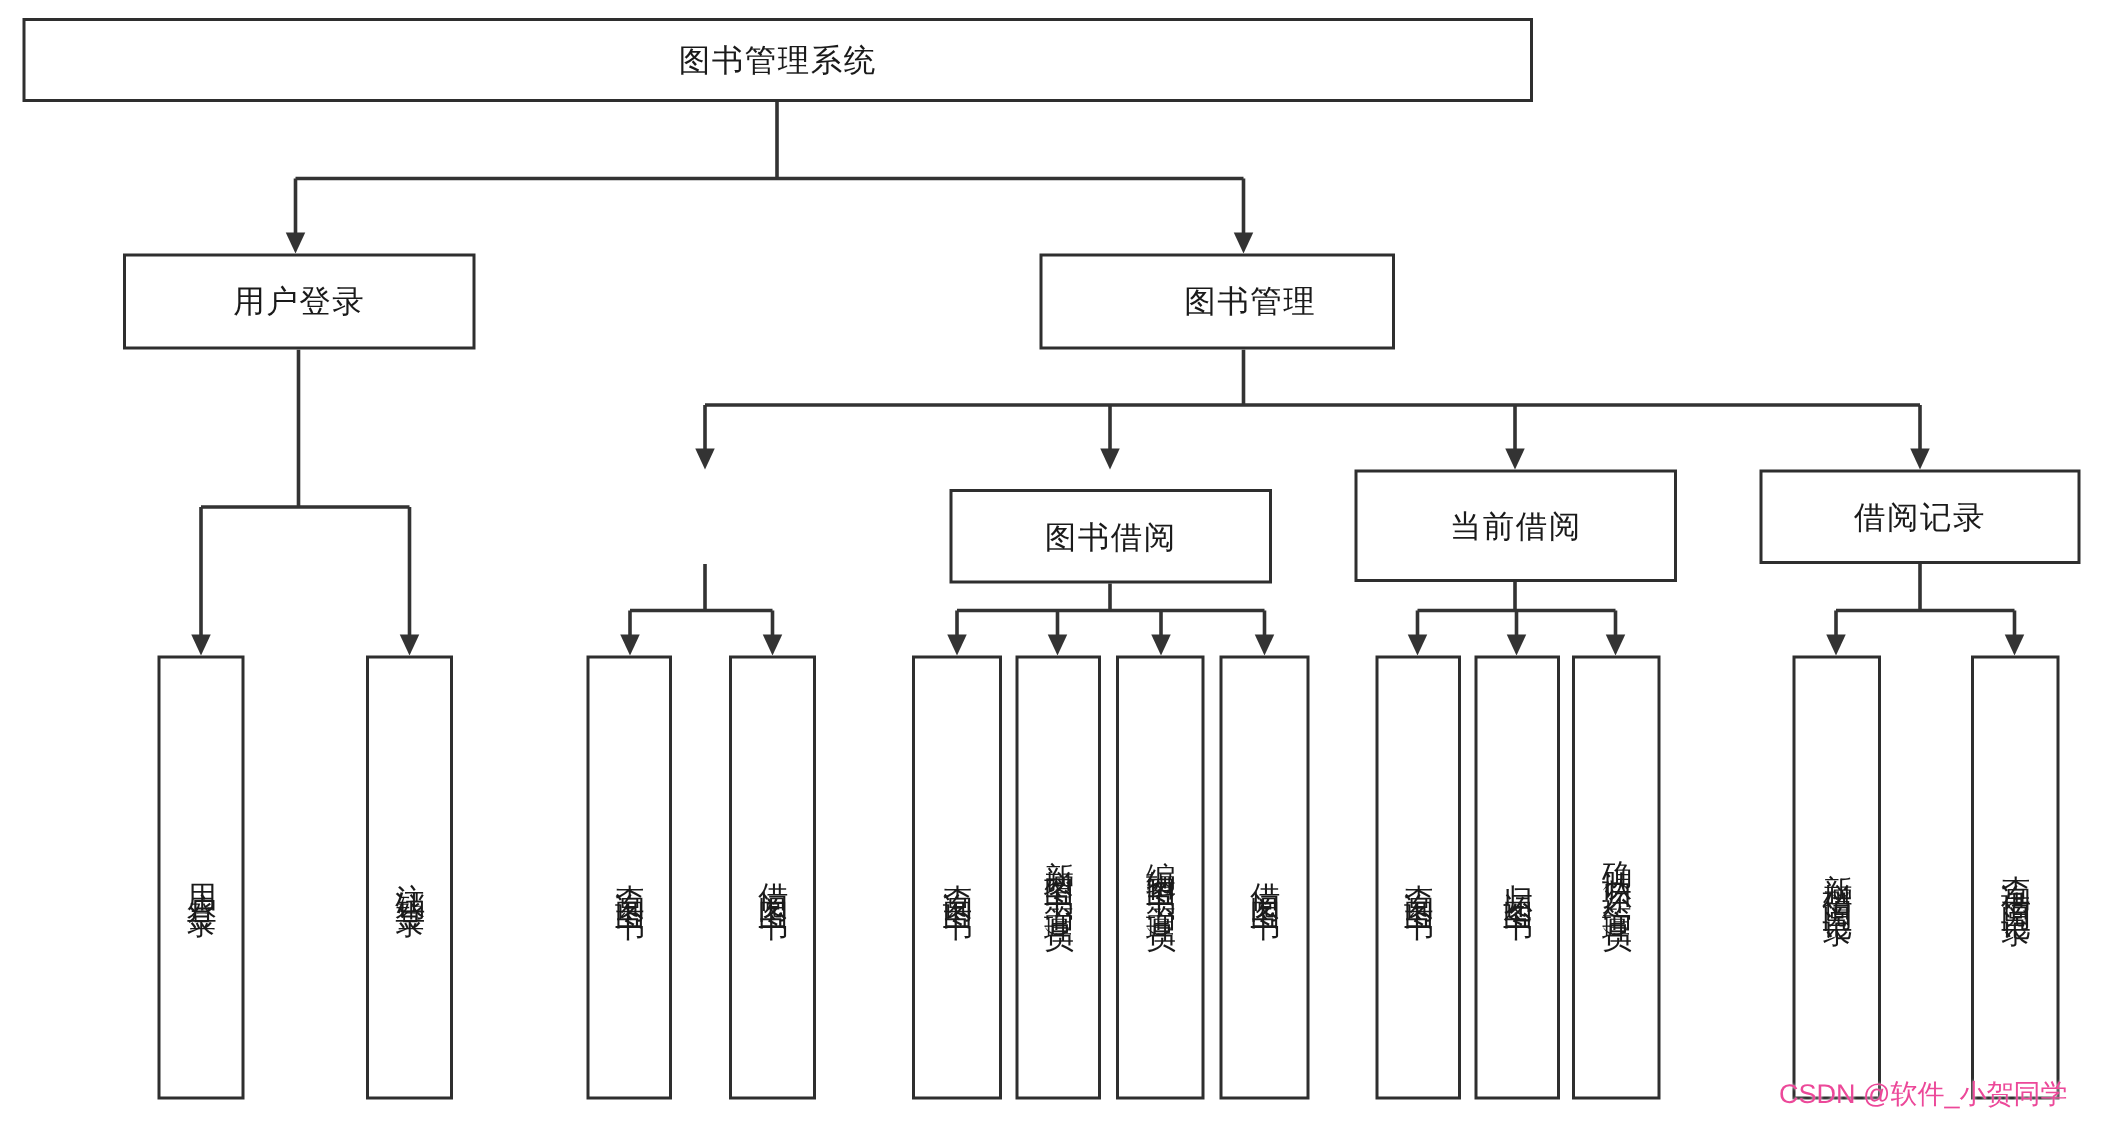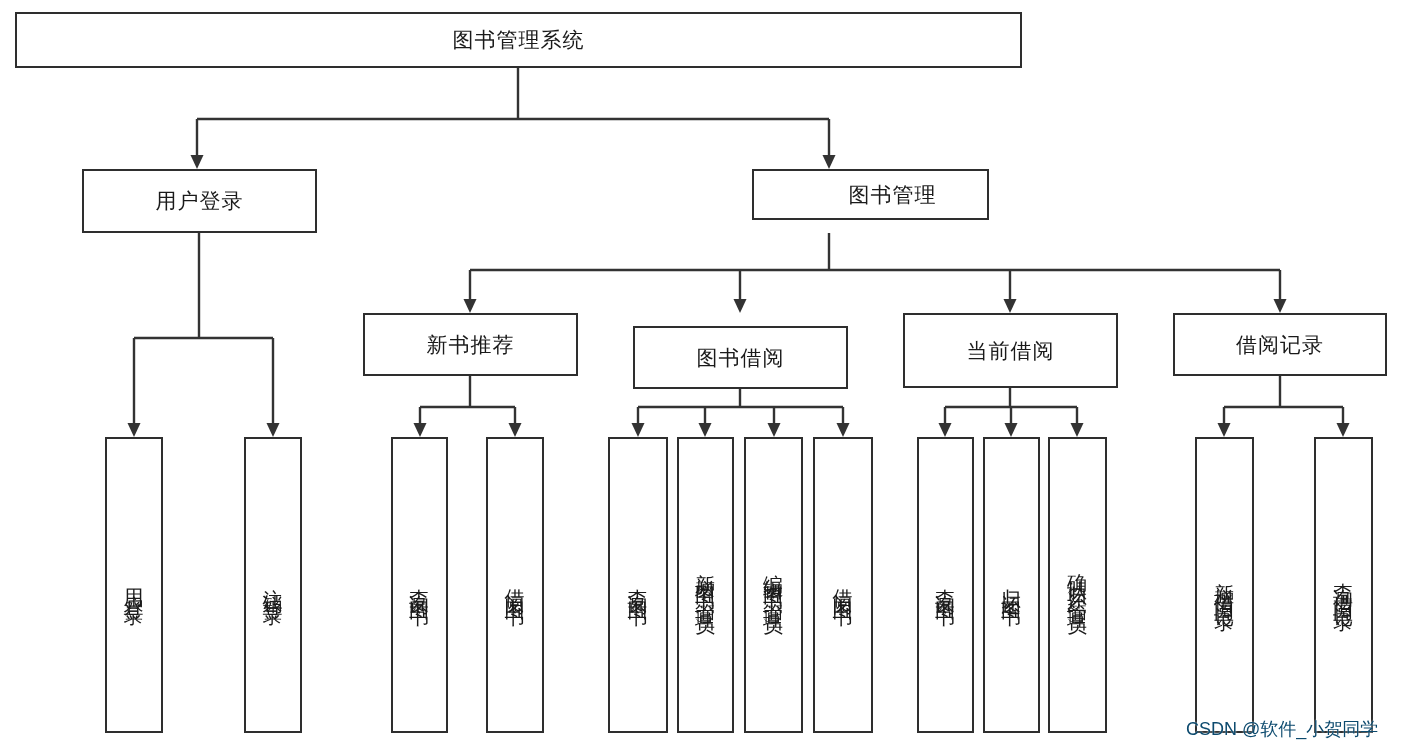--- a/index.html
+++ b/index.html
@@ -38,21 +38,21 @@
     writing-mode: vertical-lr;
     text-orientation: mixed;
     font-size: 20px;
     letter-spacing: 6px;
     line-height: 1;
     white-space: nowrap;
   }
   
   .n-root   { left: 15px;  top: 12px;  width: 1007px; height: 56px; }
   .n-login  { left: 82px;  top: 169px; width: 235px;  height: 64px; }
-  .n-mgmt   { left: 752px; top: 169px; width: 237px;  height: 51px; padding-left: 44px; }
+  .n-mgmt   { left: 693px; top: 169px; width: 237px;  height: 64px; padding-left: 44px; }
   .n-newbook{ left: 363px; top: 313px; width: 215px;  height: 63px; }
   .n-borrow { left: 633px; top: 326px; width: 215px;  height: 63px; }
   .n-current{ left: 903px; top: 313px; width: 215px;  height: 75px; }
   .n-records{ left: 1173px;top: 313px; width: 214px;  height: 63px; }
   .leaf { top: 437px; height: 296px; }
   .l1  { left: 105px;  width: 58px; }
   .l2  { left: 244px;  width: 58px; }
   .l3  { left: 391px;  width: 57px; }
   .l4  { left: 486px;  width: 58px; }
   .l5  { left: 608px;  width: 60px; }
@@ -62,21 +62,21 @@
   .l9  { left: 917px;  width: 57px; }
   .l10 { left: 983px;  width: 57px; }
   .l11 { left: 1048px; width: 59px; }
   .l12 { left: 1195px; width: 59px; }
   .l13 { left: 1314px; width: 59px; }
   .watermark {
     position: absolute;
     left: 1186px;
     top: 717px;
     font-size: 18px;
-    color: #0c4a6e;
+    color: #ec4899;
     white-space: nowrap;
     text-shadow: 0 0 2px rgba(255,255,255,0.9);
     z-index: 5;
     text-align: right;
   }
 </style>
 </head>
 <body>
 
 <div id="stage">
@@ -128,23 +128,20 @@
     <span>图书管理系统</span>
   </div>
 
   <div class="box hbox n-login">
     <span>用户登录</span>
   </div>
   <div class="box hbox n-mgmt">
     <span>图书管理</span>
   </div>
 
-  <div class="box hbox n-newbook">
-    <span>新书推荐</span>
-  </div>
   <div class="box hbox n-borrow">
     <span>图书借阅</span>
   </div>
   <div class="box hbox n-current">
     <span>当前借阅</span>
   </div>
   <div class="box hbox n-records">
     <span>借阅记录</span>
   </div>
 

